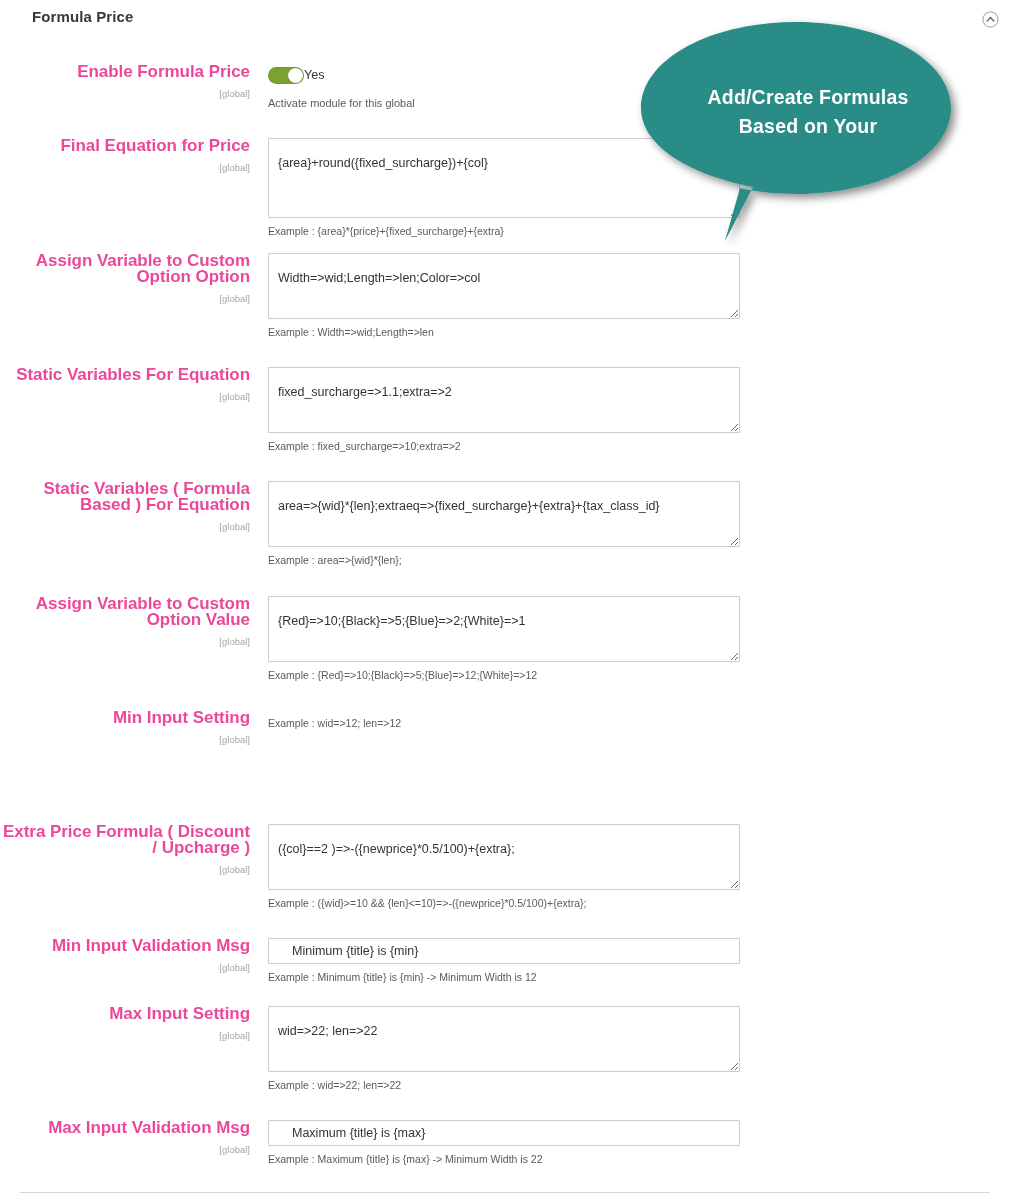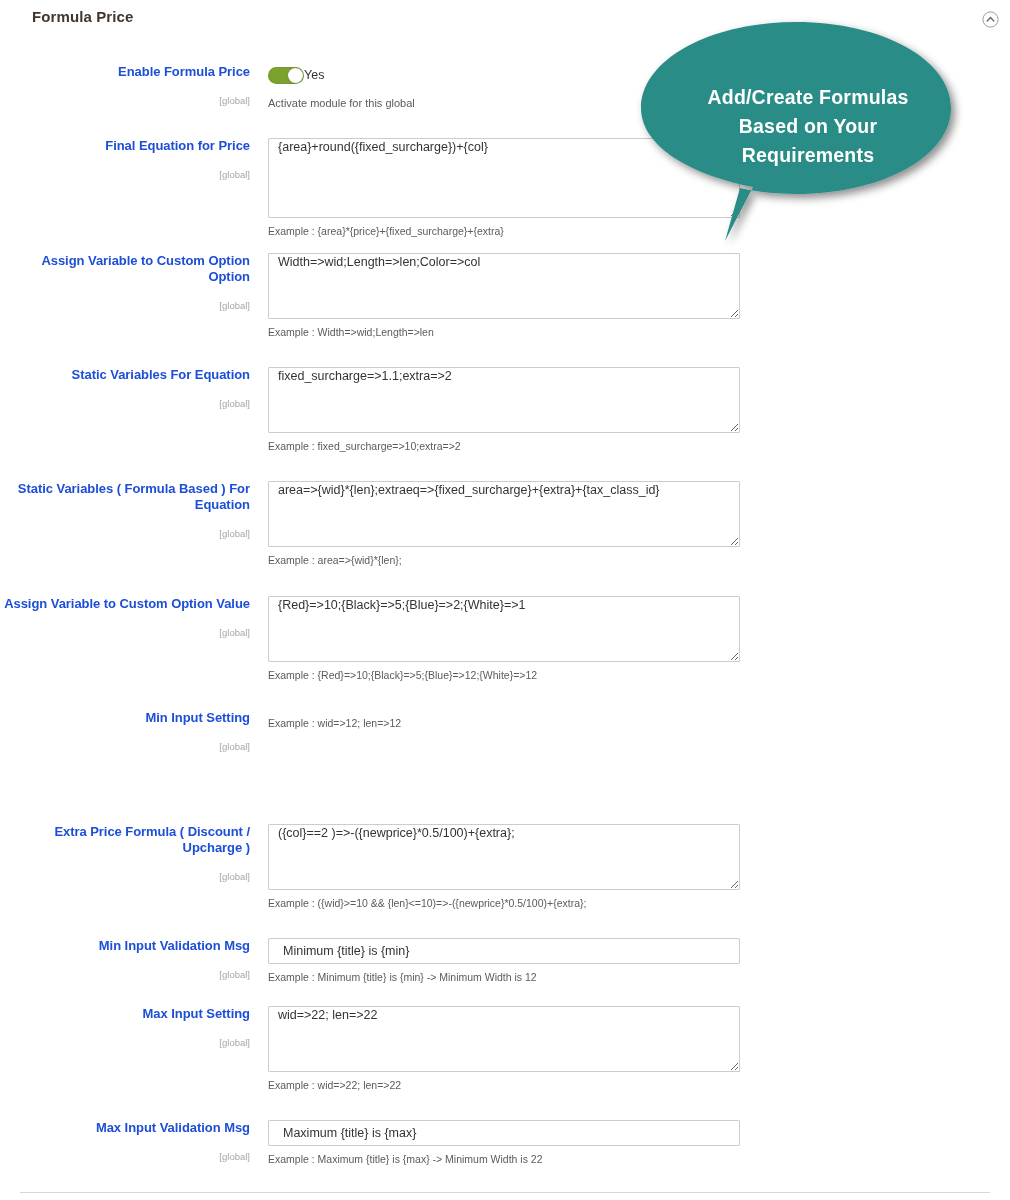--- a/index.html
+++ b/index.html
@@ -58,63 +58,63 @@
   .label-cell {
     position: absolute;
     left: 0;
     top: 0;
     width: 250px;
     text-align: right;
     padding-right: 0;
   }
   .field-label {
     display: block;
-    font-size: 13px;
+    font-size: 17px;
     font-weight: bold;
-    color: #1d4ed8;
+    color: #ec4899;
     line-height: 16px;
     letter-spacing: -0.05px;
   }
   .scope-label {
     display: block;
     font-size: 9.5px;
     color: #a6a6a6;
     line-height: 11px;
-    margin-top: 15px;
+    margin-top: 8px;
     font-weight: normal;
   }
   .control-cell {
     position: absolute;
     left: 268px;
     top: 0;
   }
   .ta, .ti {
     box-sizing: border-box;
     width: 472px;
     border: 1px solid #cccccc;
     background: #ffffff;
     color: #333333;
     font-family: "Liberation Sans", sans-serif;
     font-size: 12.5px;
-    padding: 0 9px;
+    padding: 16px 9px;
     outline: none;
     display: block;
     border-radius: 1px;
     resize: none;
   }
   .ta {
     height: 66px;
     line-height: 16px;
     overflow: hidden;
     resize: vertical;
   }
   .ti {
     height: 26px;
     line-height: 12px;
-    padding: 5px 14px;
+    padding: 5px 23px;
   }
   .ta-big { height: 80px; }
   .hint {
     font-size: 10.5px;
     color: #5b5b5b;
     line-height: 13px;
     margin-top: 7px;
     white-space: nowrap;
   }
 
@@ -344,17 +344,16 @@
                L 103 168
                L 88 221
                L 116 167
                C 46 153 4 123 4 88
                C 4 40 72 2 159 2 Z" fill="#2b8c87"></path>
     </g>
   </svg>
   <div class="callout-text">
     <div>Add/Create Formulas</div>
     <div>Based on Your</div>
-    <div>Requirements</div>
   </div>
 </div>
 
 <div class="footer-divider"></div>
 
 </body></html>

